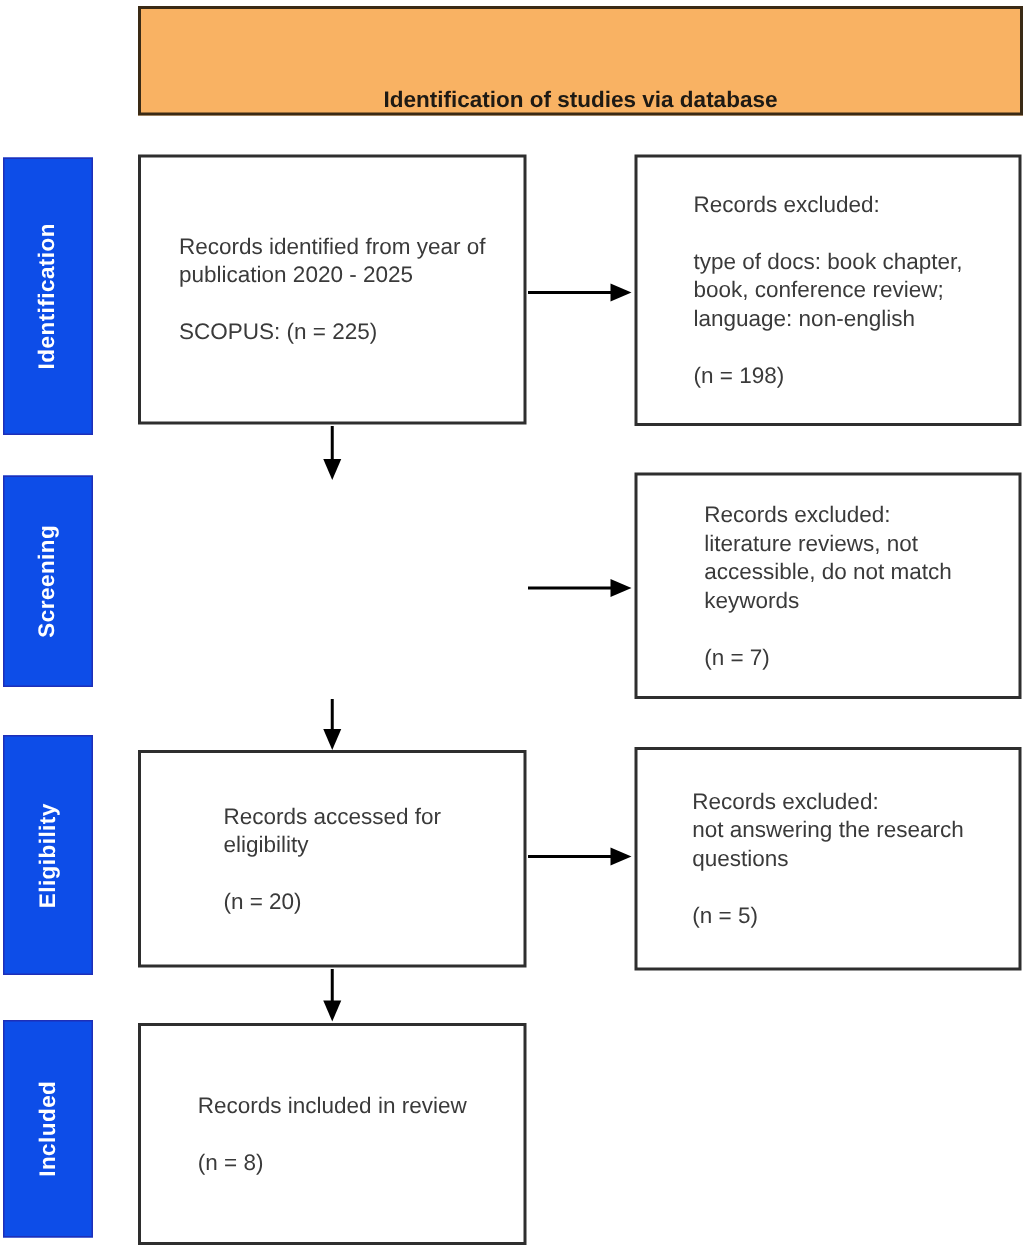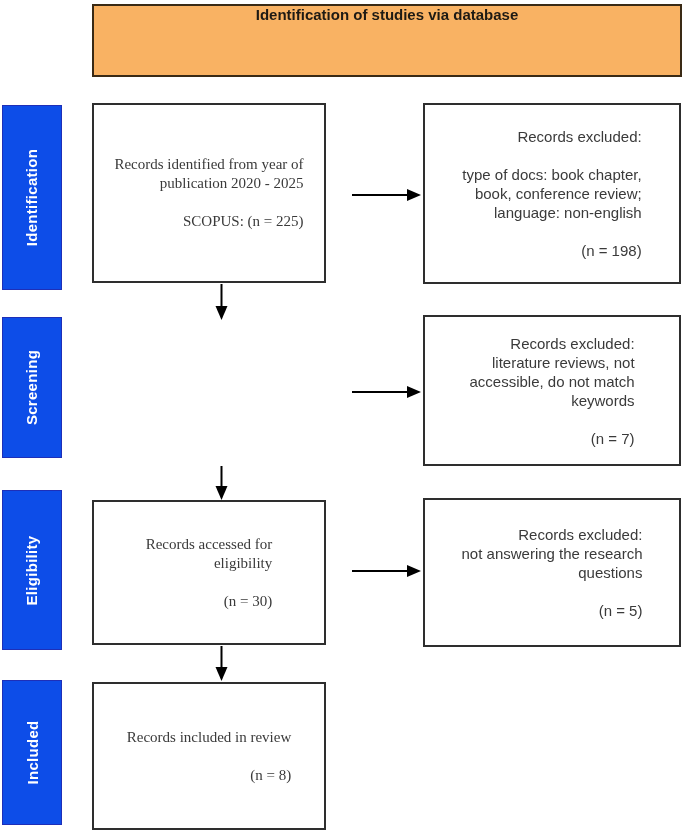--- a/index.html
+++ b/index.html
@@ -16,21 +16,21 @@
     overflow: hidden;
   }
   .header-box {
     position: absolute;
     left: 92px; top: 4px;
     width: 590px; height: 73px;
     background: var(--header_bg, #F9B263);
     border: 2px solid var(--header_border, #3A2A15);
     box-sizing: border-box;
     display: flex;
-    align-items: flex-start;
+    align-items: flex-end;
     justify-content: center;
   }
   .header-box .title {
     font-size: 15px;
     font-weight: bold;
     color: #1e1a14;
   }
   .stage-bar {
     position: absolute;
     left: 2px;
@@ -51,30 +51,30 @@
     letter-spacing: 0.3px;
   }
   .flow-box {
     position: absolute;
     background: var(--box_bg, #FFFFFF);
     border: 2px solid var(--box_border, #2E2E2E);
     box-sizing: border-box;
     display: flex;
     align-items: center;
     justify-content: center;
-    text-align: right;
+    text-align: left;
   }
   .flow-box .box-text {
     white-space: pre-line;
     font-size: 15px;
     line-height: 19px;
     color: var(--text, #3A3A3A);
     padding: 0 4px;
   }
-  .box-main { left: 92px; width: 234px; font-family: Liberation Serif, serif; }
+  .box-main { left: 92px; width: 259px; }
   .box-side { left: 423px; width: 258px; }
   #box-identified   { top: 103px; height: 180px; }
   #box-excluded-1   { top: 103px; height: 181px; }
   #box-screened     { top: 320px; height: 145px; }
   #box-excluded-2   { top: 315px; height: 151px; }
   #box-eligibility  { top: 500px; height: 145px; }
   #box-excluded-3   { top: 498px; height: 149px; }
   #box-included     { top: 682px; height: 148px; }
   #stage-identification { top: 105px; height: 185px; }
   #stage-screening      { top: 317px; height: 141px; }
@@ -133,21 +133,21 @@
 accessible, do not match
 keywords
 
 (n = 7)</div>
   </div>
 
   <div class="flow-box box-main" id="box-eligibility">
     <div class="box-text">Records accessed for
 eligibility
 
-(n = 30)</div>
+(n = 20)</div>
   </div>
   <div class="flow-box box-side" id="box-excluded-3">
     <div class="box-text">Records excluded:
 not answering the research
 questions
 
 (n = 5)</div>
   </div>
 
   <div class="flow-box box-main" id="box-included">

